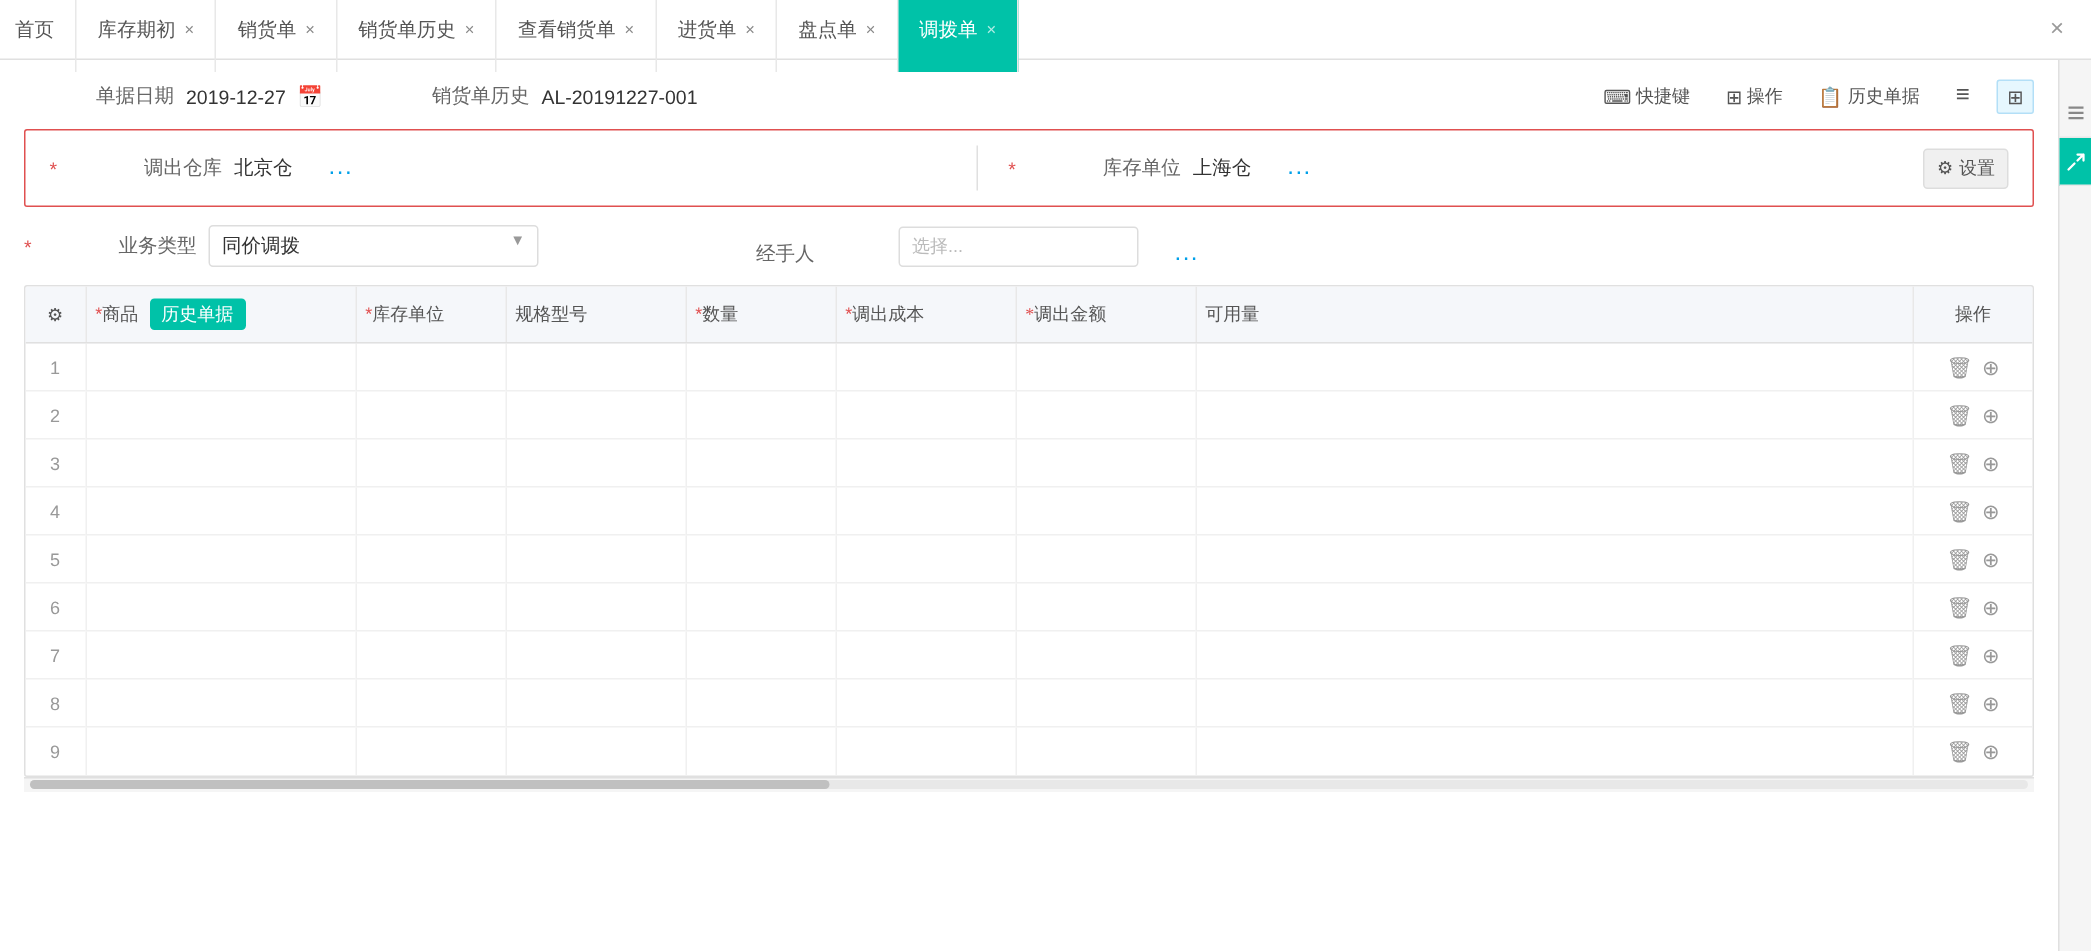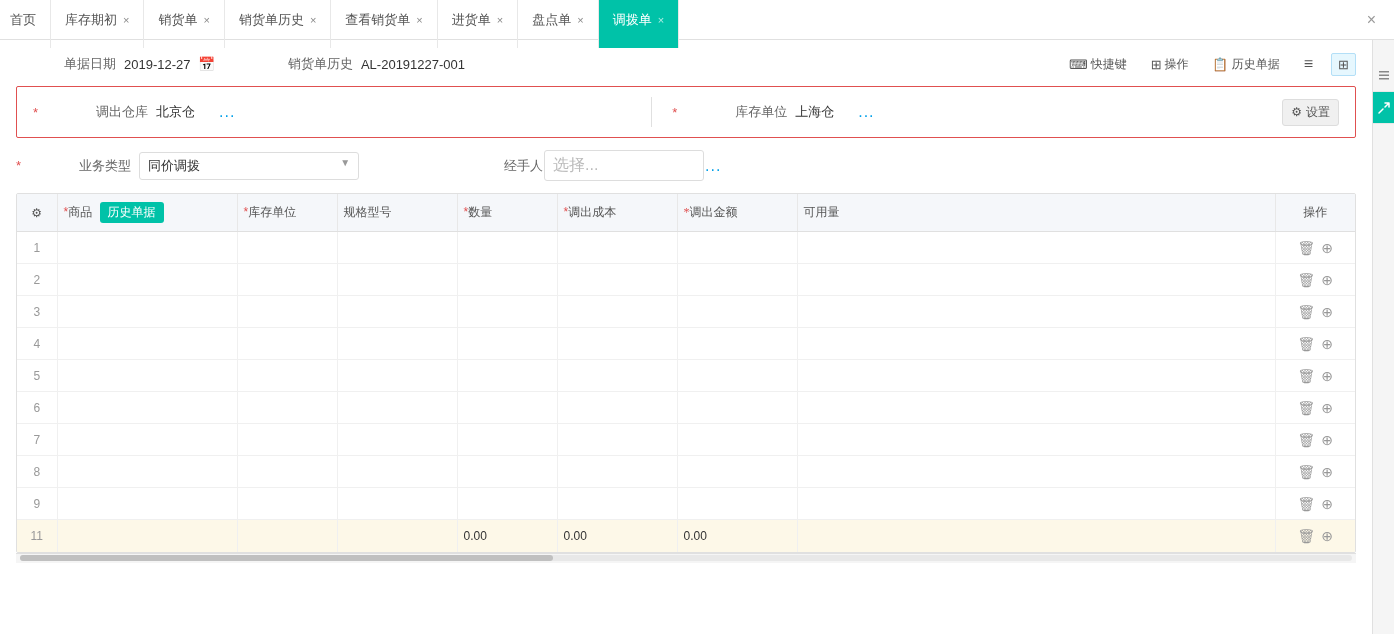--- a/index.html
+++ b/index.html
@@ -128,31 +128,32 @@
       background: #fff;
       width: 220px;
       cursor: pointer;
       justify-content: space-between;
     }
     .select-value { color: #333; font-size: 13px; }
     .select-arrow { color: #999; font-size: 10px; }
 
     .handler-section {
       display: flex;
-      align-items: center;
-      gap: 1px;
+      align-items: flex-end;
+      gap: 24px;
     }
     .handler-select {
       color: #bbb;
-      font-size: 16px;
+      font-size: 12px;
       border: 1px solid #ddd;
       border-radius: 3px;
       padding: 4px 8px;
       width: 160px;
       cursor: pointer;
+      margin-left: 32px;
     }
 
     
     .table-wrapper {
       border: 1px solid #e0e0e0;
       border-radius: 2px;
       overflow: hidden;
     }
     table {
       width: 100%;
@@ -568,36 +569,20 @@
                 <td></td>
                 <td></td>
                 <td></td>
                 <td>
                   <div class="action-cell">
                     <span class="action-icon">🗑</span>
                     <span class="action-icon">⊕</span>
                   </div>
                 </td>
               </tr>
-              <tr class="subtotal-row">
-                <td class="row-num">11</td>
-                <td></td>
-                <td></td>
-                <td></td>
-                <td>0.00</td>
-                <td>0.00</td>
-                <td>0.00</td>
-                <td></td>
-                <td>
-                  <div class="action-cell">
-                    <span class="action-icon">🗑</span>
-                    <span class="action-icon">⊕</span>
-                  </div>
-                </td>
-              </tr>
             </tbody>
           </table>
 
         </div>
 
         <div class="scroll-bar-area">
           <div class="scroll-bar-track">
             <div class="scroll-bar-thumb"></div>
           </div>
         </div>

